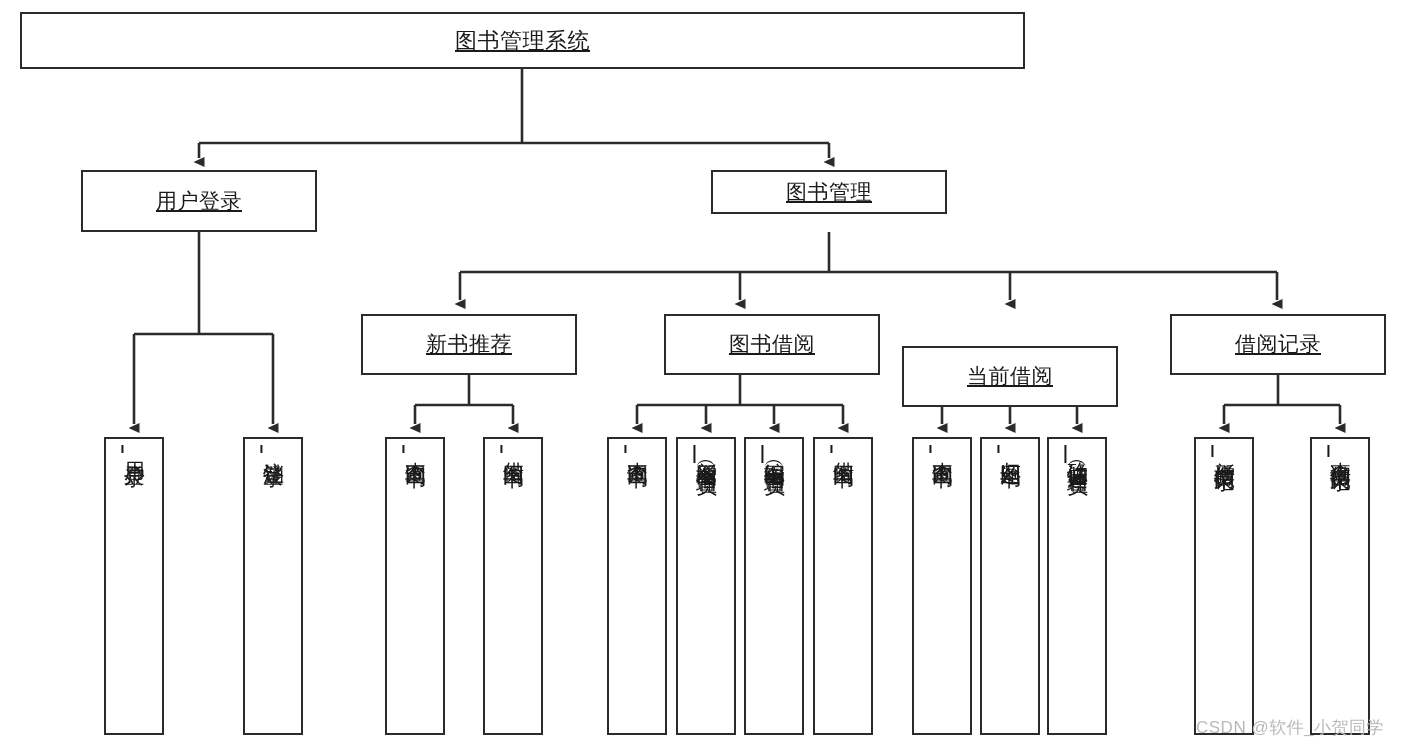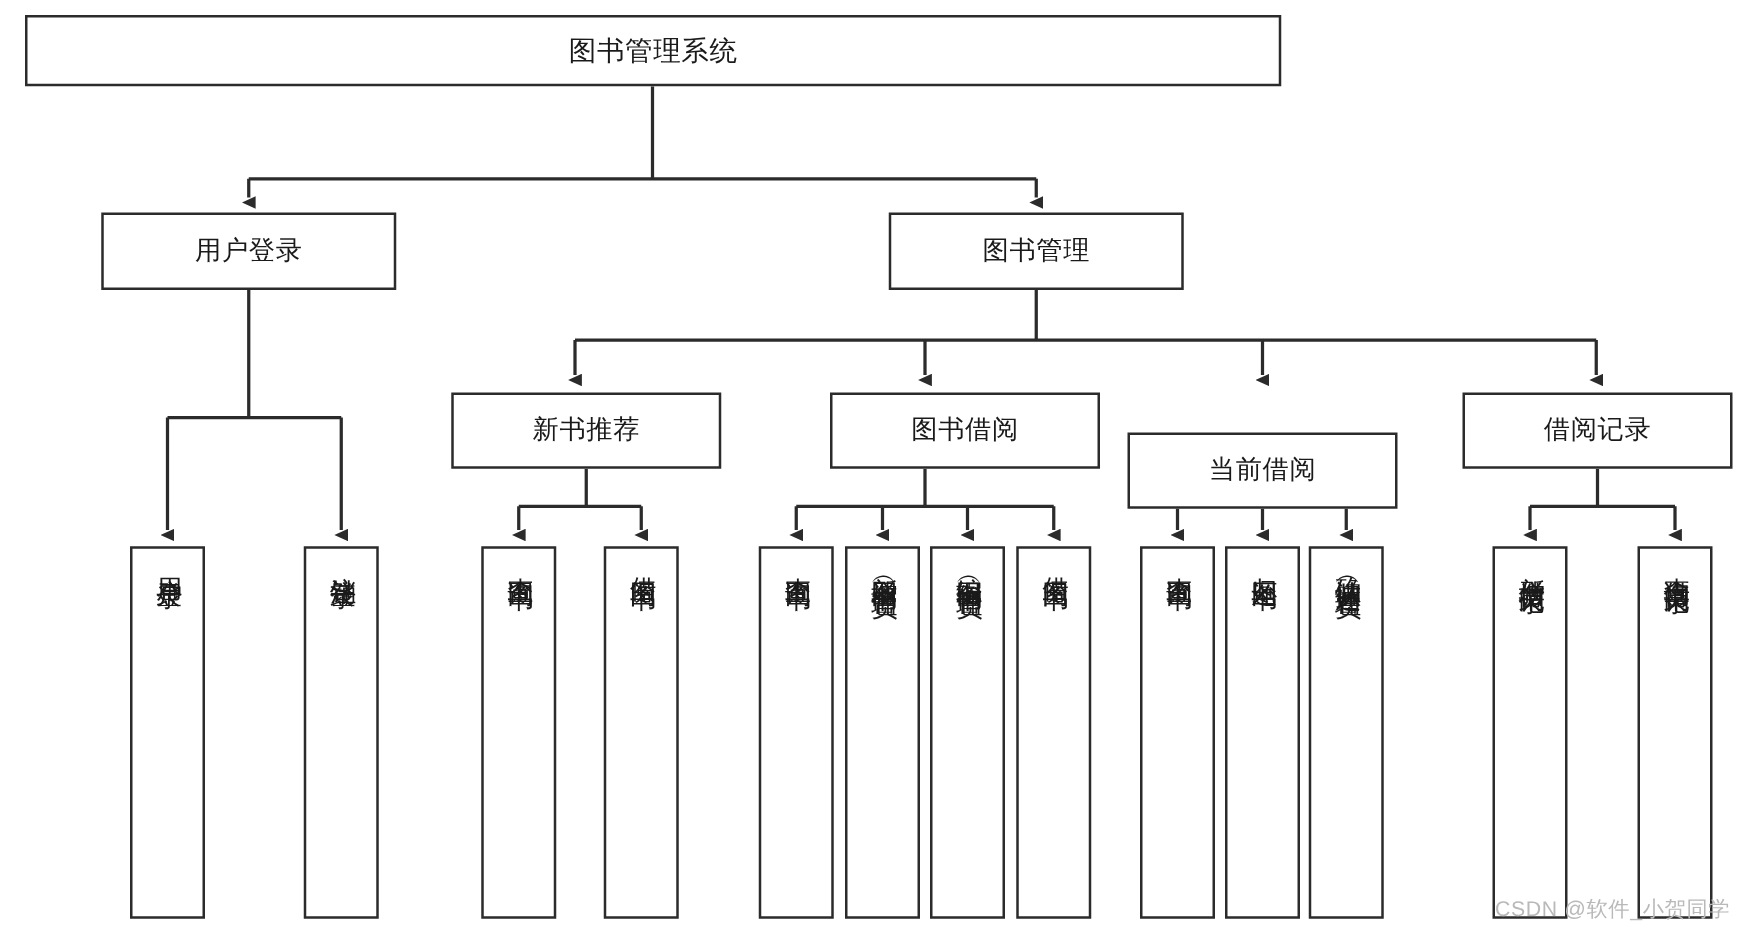--- a/index.html
+++ b/index.html
@@ -27,20 +27,21 @@
   .node {
     position: absolute;
     box-sizing: border-box;
     border: 2px solid #2b2b2b;
     background: #ffffff;
     color: #1a1a1a;
     display: flex;
     align-items: center;
     justify-content: center;
     text-align: center;
+    text-decoration: underline;
   }
   .node.h {
     font-size: 21px;
     line-height: 1.15;
     letter-spacing: 0.5px;
   }
   .node.root {
     font-size: 22px;
   }
   .node.leaf {
@@ -119,21 +120,21 @@
     </g>
   </svg>
 
   <div class="node h root" style="left:20px; top:12px; width:1005px; height:57px;">
     <span>图书管理系统</span>
   </div>
 
   <div class="node h" style="left:81px; top:170px; width:236px; height:62px;">
     <span>用户登录</span>
   </div>
-  <div class="node h" style="left:711px; top:170px; width:236px; height:62px;">
+  <div class="node h" style="left:711px; top:170px; width:236px; height:44px;">
     <span>图书管理</span>
   </div>
 
   <div class="node h" style="left:361px; top:314px; width:216px; height:61px;">
     <span>新书推荐</span>
   </div>
   <div class="node h" style="left:632px; top:314px; width:216px; height:61px;margin-left:32px;">
     <span>图书借阅</span>
   </div>
   <div class="node h" style="left:902px; top:314px; width:216px; height:61px;margin-top:32px;">

